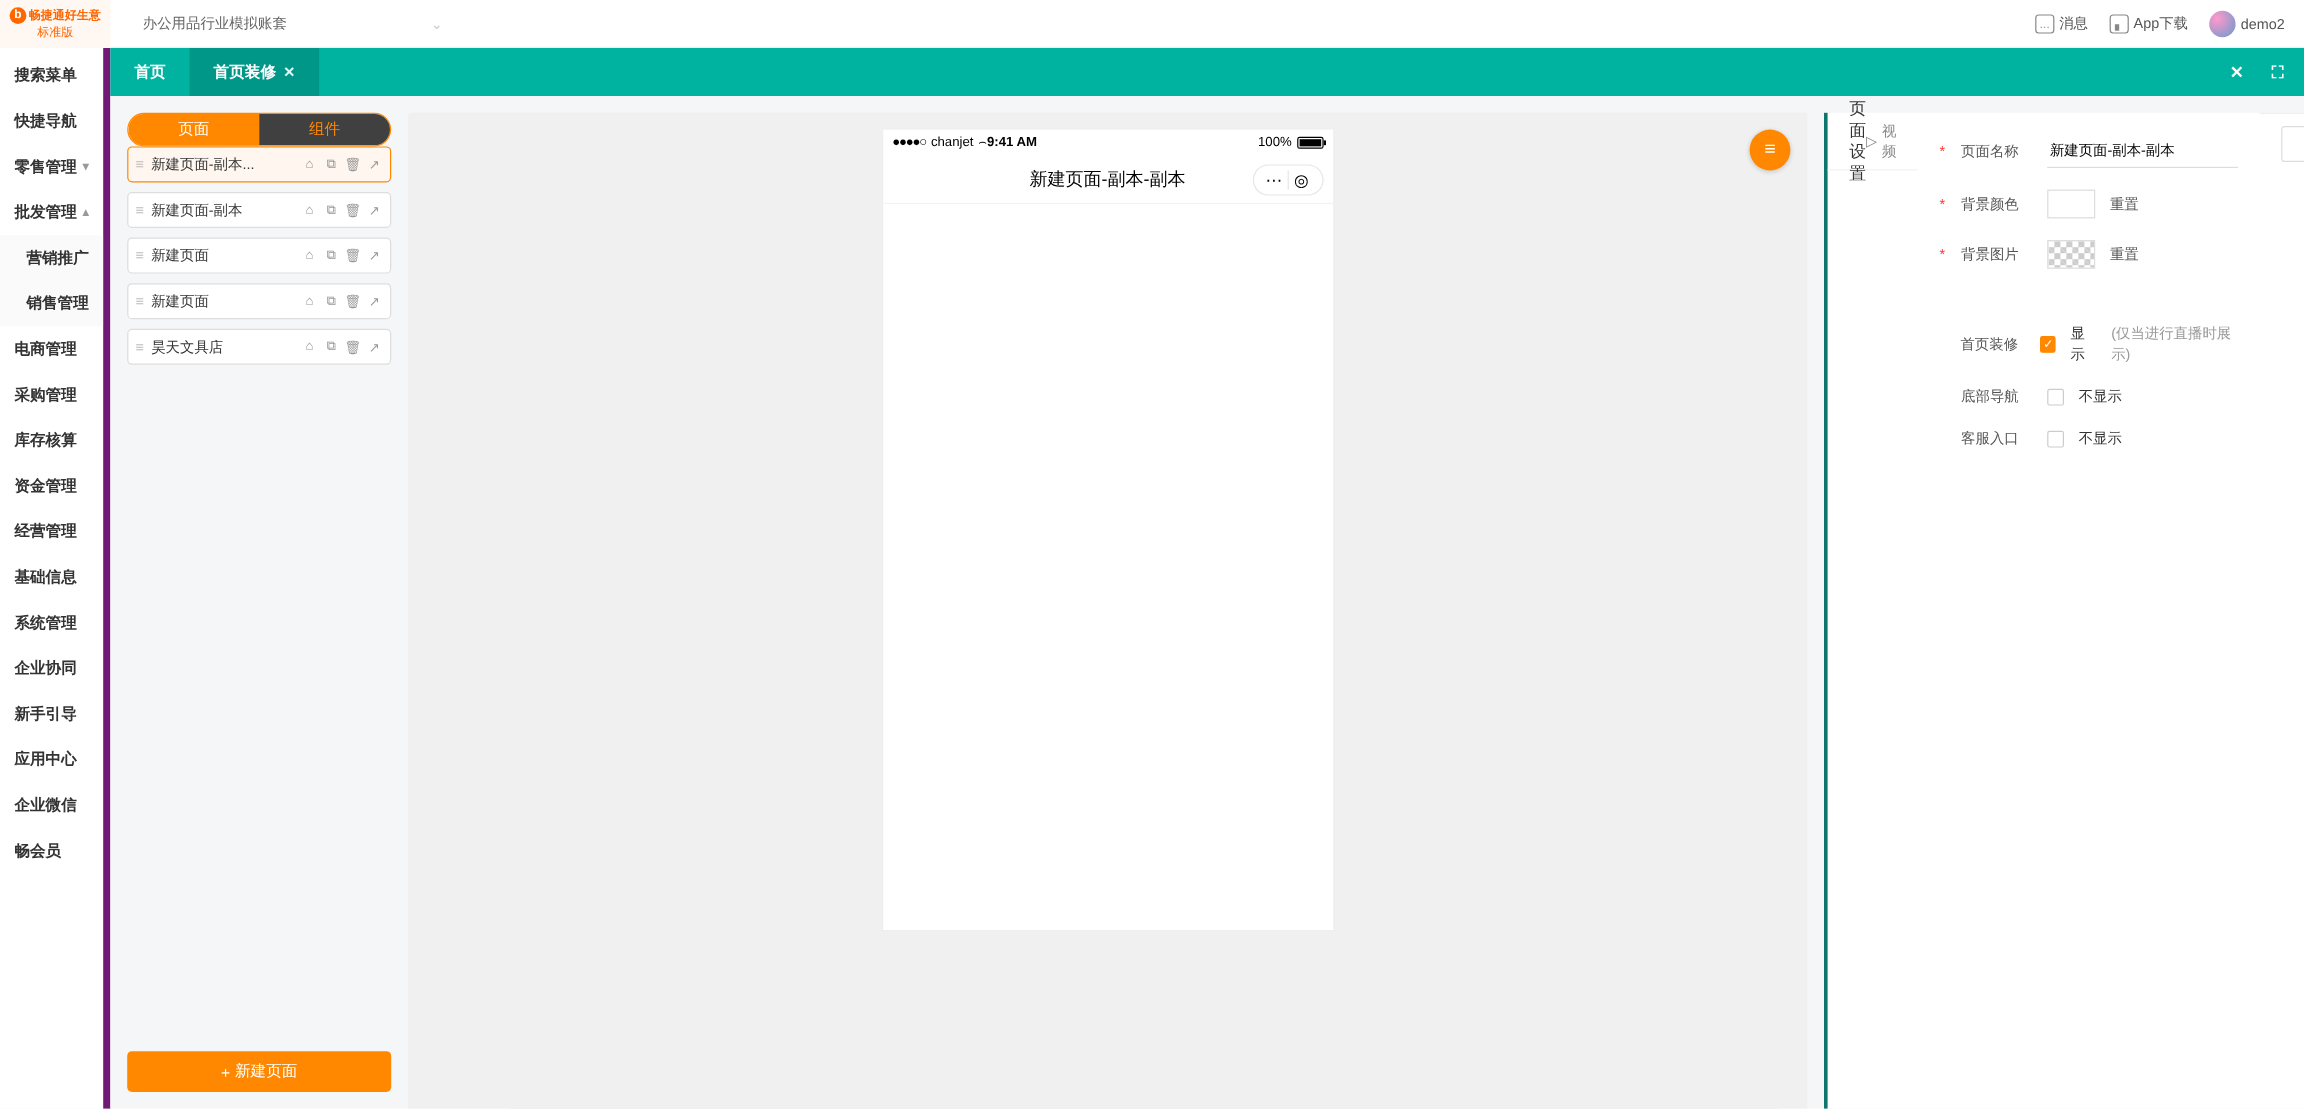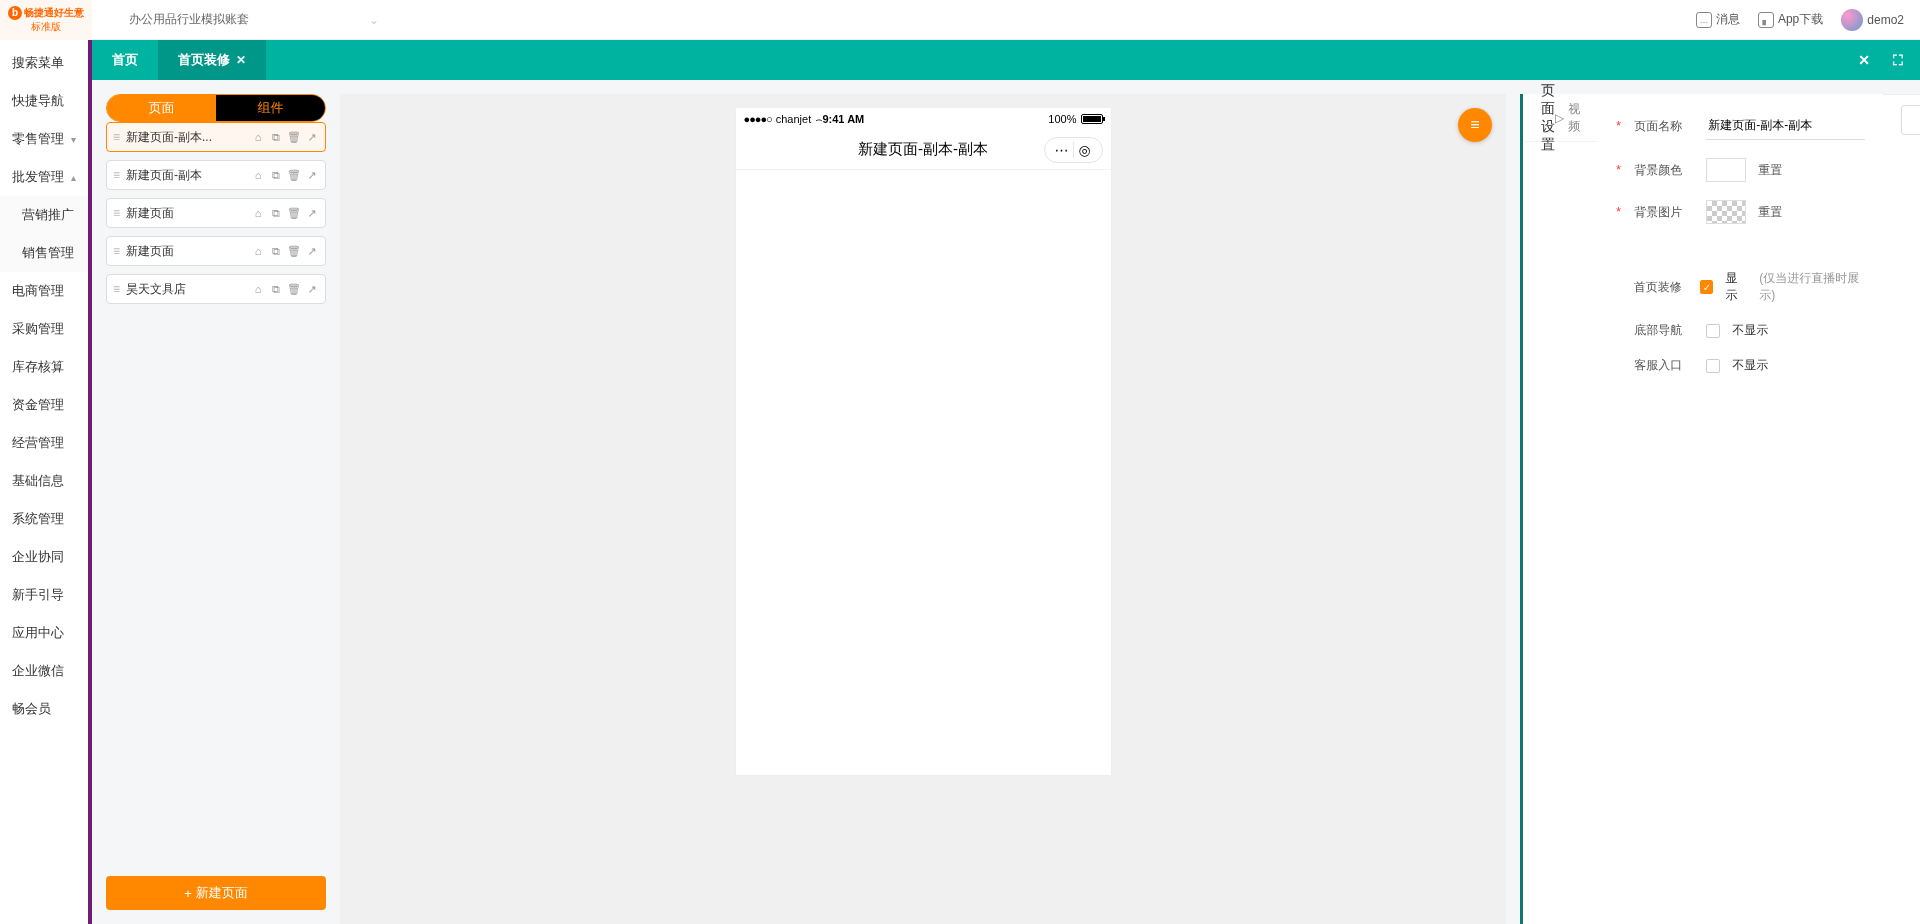--- a/index.html
+++ b/index.html
@@ -3,43 +3,43 @@
 <meta charset="utf-8">
 <style>
 * { box-sizing: border-box; margin: 0; padding: 0; }
 body { font-family: "Microsoft YaHei", Arial, sans-serif; font-size: 12px; color: #333; background: #fff; overflow: hidden; }
 .app { display: flex; flex-direction: column; height: 924px; width: 1920px; }
 .topbar { height: 40px; display: flex; align-items: center; border-bottom: 1px solid #eee; padding: 0 16px 0 0; }
 .logo-box { width: 92px; height: 40px; display: flex; flex-direction: column; align-items: center; justify-content: center; background: #fff8f2; }
 .logo-line { display: flex; align-items: center; gap: 2px; color: #f60; font-size: 10px; font-weight: bold; }
 .logo-mark { width: 14px; height: 14px; background: #f60; border-radius: 50%; display: flex; align-items: center; justify-content: center; color: #fff; font-weight: bold; font-size: 10px; }
 .logo-sub { color: #f60; font-size: 10px; }
-.account-select { margin-left: 37px; color: #666; display: flex; align-items: center; gap: 120px; cursor: pointer; }
+.account-select { margin-left: 27px; color: #666; display: flex; align-items: center; gap: 120px; cursor: pointer; }
 .account-select .chev { color: #ccc; }
 .top-spacer { flex: 1; }
 .top-actions { display: flex; align-items: center; gap: 18px; color: #555; }
 .top-act { display: flex; align-items: center; gap: 4px; cursor: pointer; }
 .top-icon { width: 16px; height: 16px; border: 1px solid #888; border-radius: 3px; display: inline-flex; align-items: center; justify-content: center; font-size: 9px; color: #888; }
 .avatar { width: 22px; height: 22px; border-radius: 50%; background: radial-gradient(circle at 30% 30%, #f9c, #69c); }
 .main { flex: 1; display: flex; min-height: 0; }
-.sidebar { width: 92px; border-right: 4px solid #701a75; overflow-y: auto; padding-top: 4px; }
+.sidebar { width: 92px; border-right: 6px solid #701a75; overflow-y: auto; padding-top: 4px; font-weight: bold; }
 .side-item { padding: 10px 12px; font-size: 13px; color: #333; cursor: pointer; display: flex; align-items: center; justify-content: space-between; }
 .side-item.sub { padding-left: 22px; color: #333; background: #fafafa; }
 .side-item .arrow { font-size: 10px; color: #999; }
 .content { flex: 1; display: flex; flex-direction: column; min-width: 0; }
 .tabbar { height: 40px; background: #00b3a1; display: flex; align-items: center; color: #fff; position: relative; font-weight: bold; }
 .tab { padding: 0 20px; height: 40px; display: flex; align-items: center; gap: 6px; cursor: pointer; font-size: 13px; }
 .tab.active { background: #009688; }
 .tab .close { font-size: 12px; opacity: .9; }
 .tabbar-right { margin-left: auto; display: flex; align-items: center; gap: 10px; padding-right: 10px; }
 .tb-icon { width: 24px; height: 24px; display: flex; align-items: center; justify-content: center; cursor: pointer; color: #fff; font-size: 14px; }
 .workspace { flex: 1; display: flex; min-height: 0; background: #f5f6f7; padding: 14px 0 0 14px; gap: 14px; }
 .left-panel { width: 220px; display: flex; flex-direction: column; }
 .seg { display: flex; border: 1px solid #f80; border-radius: 14px; overflow: hidden; height: 28px; }
-.seg-btn { flex: 1; display: flex; align-items: center; justify-content: center; font-size: 13px; cursor: pointer; background: #000000; color: #f80; }
+.seg-btn { flex: 1; display: flex; align-items: center; justify-content: center; font-size: 13px; cursor: pointer; background: #404040; color: #f80; }
 .seg-btn.active { background: #f80; color: #fff; }
 .page-list { display: flex; flex-direction: column; gap: 8px; flex: 1; }
 .page-row { height: 30px; border: 1px solid #ddd; border-radius: 4px; background: #fff; display: flex; align-items: center; padding: 0 6px; gap: 6px; font-size: 12px; color: #333; cursor: pointer; }
 .page-row.active { border-color: #f80; background: #fff6ef; }
 .drag-handle { color: #bbb; font-size: 12px; }
 .page-name { flex: 1; white-space: nowrap; overflow: hidden; text-overflow: ellipsis; }
 .row-icons { display: flex; gap: 4px; color: #999; }
 .row-ico { width: 14px; height: 14px; display: flex; align-items: center; justify-content: center; font-size: 11px; cursor: pointer; }
 .new-page-btn { margin-top: auto; margin-bottom: 14px; height: 34px; background: #f80; color: #fff; border-radius: 4px; display: flex; align-items: center; justify-content: center; gap: 4px; cursor: pointer; font-size: 13px; }
 .canvas-wrap { flex: 1; position: relative; overflow: auto; background: #f0f0f0; border-radius: 3px 0 0 0; margin-right: 0; }

